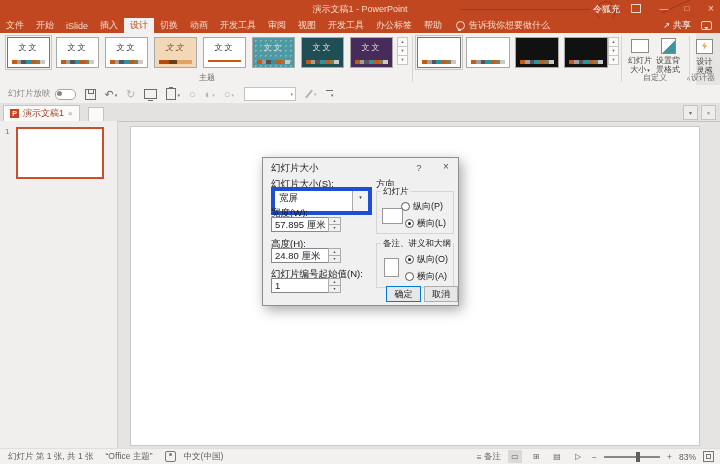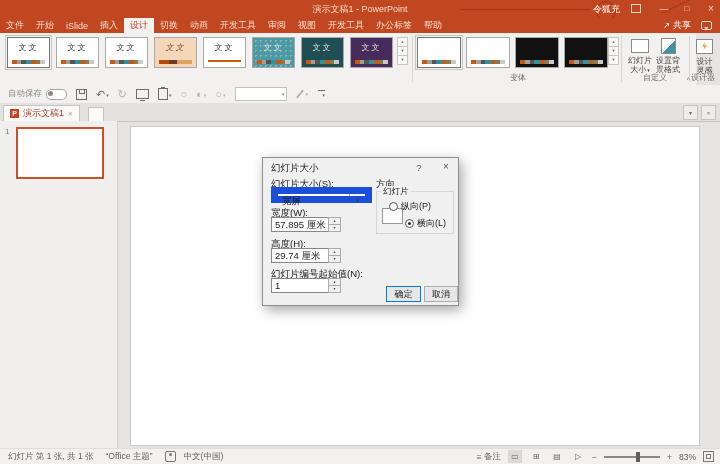--- a/index.html
+++ b/index.html
@@ -92,21 +92,21 @@
   .slide-num{position:absolute;left:5px;top:6px;font-size:8px;color:#7A7876}
   .slide-thumb{position:absolute;left:16px;top:6px;width:88px;height:52px;background:#fff;border:2px solid #C8502C;box-sizing:border-box}
   #canvas{position:absolute;left:130px;top:126px;width:570px;height:320px;background:#fff;border:1px solid #CBC9C7;box-sizing:border-box}
 
   
   #dialog{position:absolute;left:262px;top:157px;width:197px;height:149px;background:#F0F0F0;border:1px solid #8F8F8F;box-shadow:3px 4px 12px rgba(0,0,0,.35);box-sizing:border-box;font-size:9.5px;color:#1A1A1A}
   .dlg-title{position:absolute;left:8px;top:4px;font-size:9.5px}
   .dlg-help{position:absolute;left:148px;top:4px;width:16px;text-align:center;color:#555}
   .dlg-close{position:absolute;left:174px;top:3px;width:18px;text-align:center;color:#555;font-size:10px}
   .lbl{position:absolute;white-space:nowrap}
-  .combo{position:absolute;left:8px;top:29px;width:101px;height:16px;background:#fff;border:7px solid #1d4ed8;box-sizing:border-box}
+  .combo{position:absolute;left:8px;top:29px;width:101px;height:28px;background:#fff;border:4px solid #1d4ed8;box-sizing:border-box}
   .combo .val{position:absolute;left:4px;top:1px;font-size:9.5px}
   .combo-btn{position:absolute;right:0;top:0;bottom:0;width:15px;border-left:1px solid #ABABAB;background:#F3F3F3;text-align:center;font-size:5px;line-height:13px;color:#333}
   .spin-box{position:absolute;left:8px;width:58px;height:15px;background:#fff;border:1px solid #828790;box-sizing:border-box;font-size:9.5px;padding:1px 0 0 3px}
   .spin{position:absolute;left:65px;width:13px;height:15px;border:1px solid #ABABAB;background:#F0F0F0;box-sizing:border-box}
   .spin span{display:block;height:6px;text-align:center;font-size:3.5px;line-height:6px;color:#444}
   .spin span:first-child{border-bottom:1px solid #ABABAB}
   .gbox{position:absolute;left:113px;width:78px;border:1px solid #D5D5D5;box-sizing:border-box}
   .gcap{position:absolute;top:-6px;left:4px;background:#F0F0F0;padding:0 2px;font-size:8.5px;white-space:nowrap}
   .page-land{position:absolute;left:5px;top:16px;width:19px;height:14px;border:1px solid #9A9896;background:#FDFDFD}
   .page-port{position:absolute;left:7px;top:14px;width:13px;height:17px;border:1px solid #9A9896;background:#FDFDFD}
@@ -154,20 +154,24 @@
     <span class="tab">插入</span>
     <span class="tab active">设计</span>
     <span class="tab">切换</span>
     <span class="tab">动画</span>
     <span class="tab">开发工具</span>
     <span class="tab">审阅</span>
     <span class="tab">视图</span>
     <span class="tab">开发工具</span>
     <span class="tab">办公标签</span>
     <span class="tab">帮助</span>
+    <span class="tellme">
+      <span class="bulb"></span>
+      <span>告诉我你想要做什么</span>
+    </span>
     <span class="tr-right">
       <span class="share">
         <span class="share-arrow">↗</span>
         <span>共享</span>
       </span>
       <span class="bubble"></span>
     </span>
   </div>
 
   <div id="ribbon">
@@ -202,40 +206,40 @@
       </div>
     <div class="thumb th-purple" style="left:350px">
         <span class="t-text">文文</span>
         <span class="stripe"></span>
       </div>
     <div class="gal-col" style="left:397px">
       <span class="gal-btn">▲</span>
       <span class="gal-btn">▼</span>
       <span class="gal-btn">▼</span>
     </div>
+    <div class="glabel" style="left:7px;width:400px">主题</div>
     <div class="vsep" style="left:412px"></div>
 
     <div class="thumb th-sel" style="left:417px;width:44px">
         <span class="stripe"></span>
       </div>
     <div class="thumb" style="left:466px;width:44px">
         <span class="stripe"></span>
       </div>
     <div class="thumb th-black" style="left:515px;width:44px">
         <span class="stripe"></span>
       </div>
     <div class="thumb th-black" style="left:564px;width:44px">
         <span class="stripe"></span>
       </div>
     <div class="gal-col" style="left:608px">
       <span class="gal-btn">▲</span>
       <span class="gal-btn">▼</span>
       <span class="gal-btn">▼</span>
     </div>
-    <div class="glabel" style="left:417px;width:202px">变体</div>
     <div class="vsep" style="left:621px"></div>
 
     <div class="big-btn" style="left:624px">
       <span class="icn-slidesize" style="display:block"></span>
       <span>幻灯片</span><br>
       <span>大小</span><span class="mini">▾</span>
     </div>
     <div class="big-btn" style="left:652px">
       <span class="icn-formatbg" style="display:block"></span>
       <span>设置背</span><br>
@@ -247,21 +251,21 @@
     <div class="big-btn" style="left:691px;width:27px">
       <span class="icn-designer" style="display:block"></span>
       <span>设计</span><br>
       <span>灵感</span>
     </div>
     <div class="glabel" style="left:688px;width:30px">设计器</div>
     <span class="collapse">^</span>
   </div>
 
   <div id="qat">
-    <span class="lab">自动保存</span>
+    <span class="lab">幻灯片放映</span>
     <span class="toggle"></span>
     <span class="qit">
         <span class="icn-floppy"></span>
       </span>
     <span class="qit">
         <span class="qglyph">↶</span>
         <span class="mini">▾</span>
       </span>
     <span class="qit dis">
         <span class="qglyph">↻</span>
@@ -329,48 +333,60 @@
     </div>
 
     <span class="lbl" style="left:8px;top:49px">宽度(W):</span>
     <div class="spin-box" style="top:59px">57.895 厘米</div>
     <div class="spin" style="top:59px">
         <span>▲</span>
         <span>▼</span>
       </div>
 
     <span class="lbl" style="left:8px;top:80px">高度(H):</span>
-    <div class="spin-box" style="top:90px">29.74 厘米</div>
+    <div class="spin-box" style="top:90px">24.80 厘米</div>
     <div class="spin" style="top:90px">
         <span>▲</span>
         <span>▼</span>
       </div>
 
     <span class="lbl" style="left:8px;top:110px">幻灯片编号起始值(N):</span>
     <div class="spin-box" style="top:120px">1</div>
     <div class="spin" style="top:120px">
         <span>▲</span>
         <span>▼</span>
       </div>
 
     <span class="lbl" style="left:113px;top:20px">方向</span>
 
     <div class="gbox" style="top:33px;height:43px">
       <span class="gcap">幻灯片</span>
       <span class="page-land"></span>
-      <div class="radio-row" style="left:12px;top:8px">
+      <div class="radio-row" style="left:24px;top:8px">
         <span class="radio"></span>
         <span>纵向(P)</span>
       </div>
       <div class="radio-row" style="left:28px;top:25px">
         <span class="radio sel"></span>
         <span>横向(L)</span>
       </div>
     </div>
 
+    <div class="gbox" style="top:85px;height:45px">
+      <span class="gcap">备注、讲义和大纲</span>
+      <span class="page-port"></span>
+      <div class="radio-row" style="left:28px;top:9px">
+        <span class="radio sel"></span>
+        <span>纵向(O)</span>
+      </div>
+      <div class="radio-row" style="left:28px;top:26px">
+        <span class="radio"></span>
+        <span>横向(A)</span>
+      </div>
+    </div>
 
     <div class="btn ok">确定</div>
     <div class="btn cancel">取消</div>
   </div>
 
   <div id="statusbar">
     <span class="sp8">幻灯片 第 1 张, 共 1 张</span>
     <span class="sp12">“Office 主题”</span>
     <span class="a11y"></span>
     <span class="sp8">中文(中国)</span>

